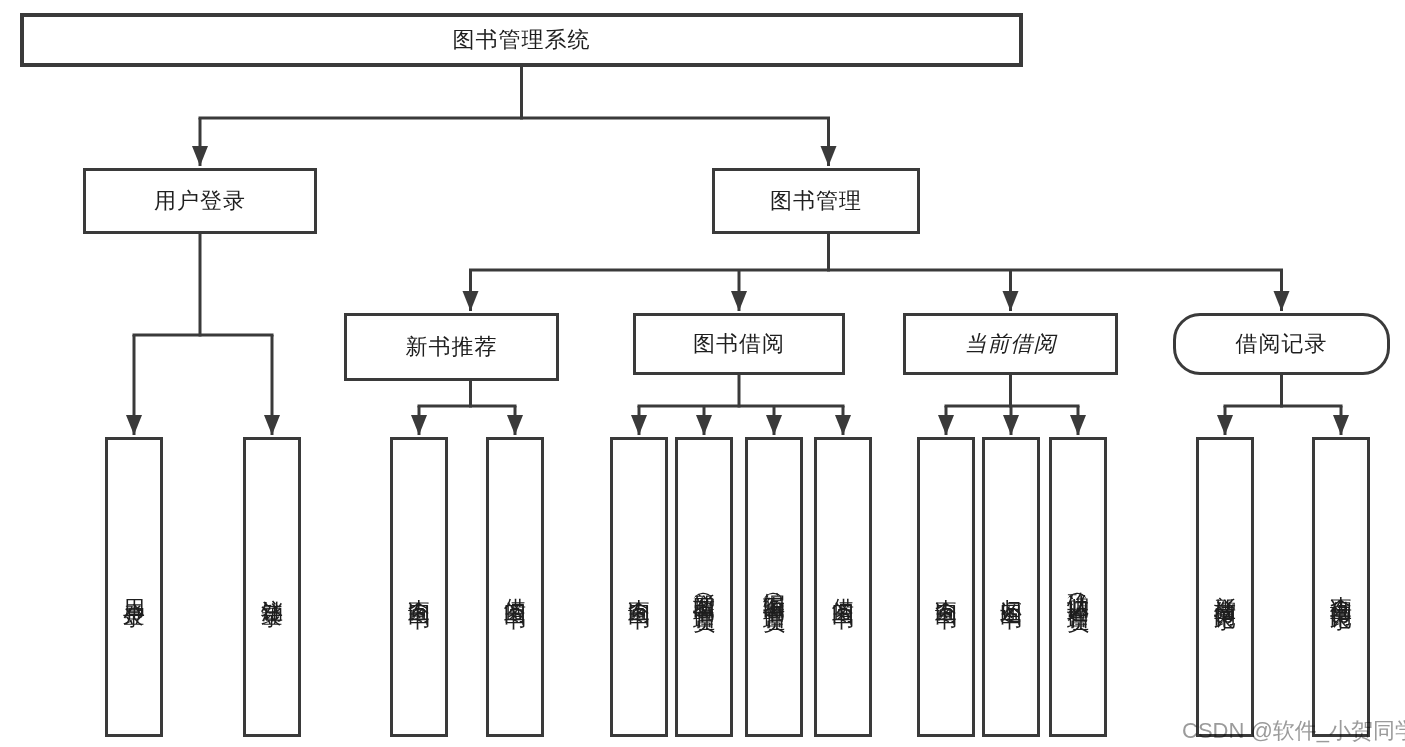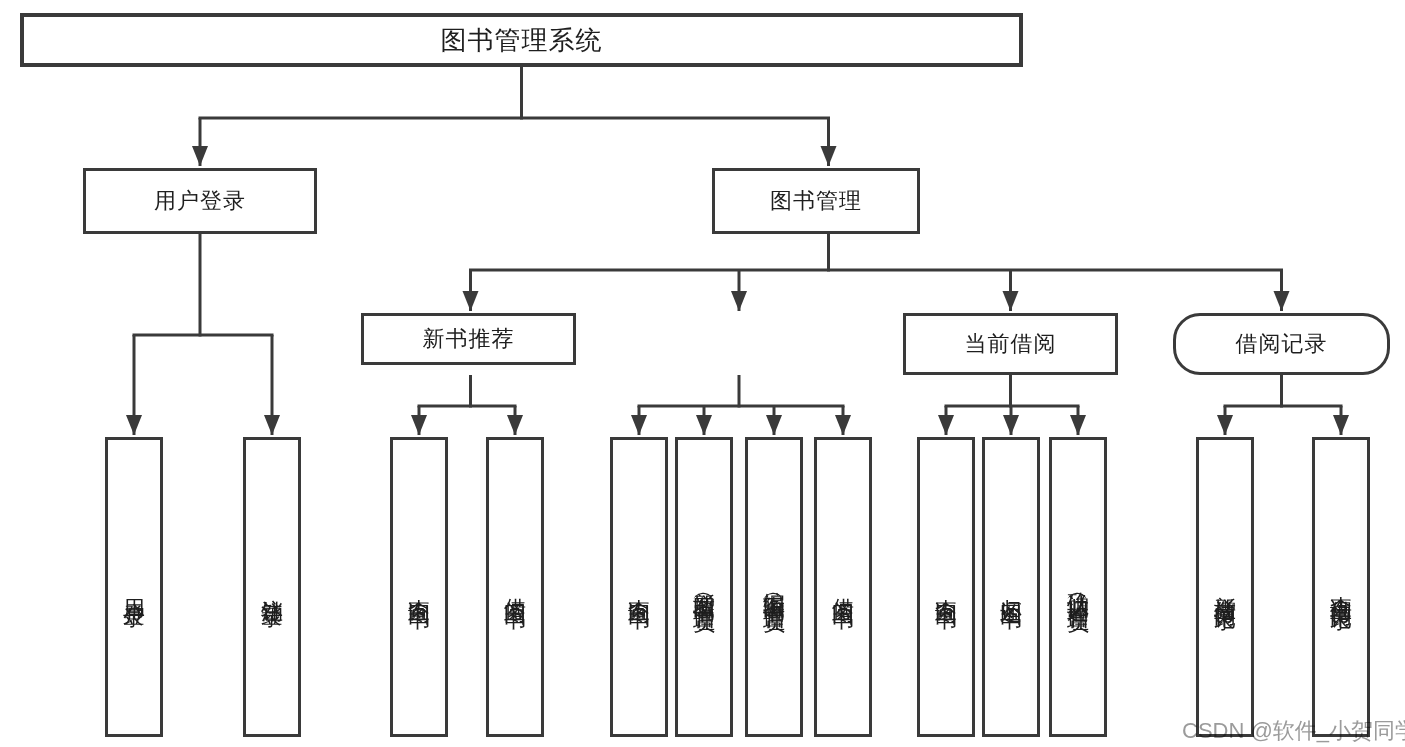--- a/index.html
+++ b/index.html
@@ -23,21 +23,21 @@
     border: 3px solid #3a3a3a;
     display: flex;
     align-items: center;
     justify-content: center;
     color: #1e1e1e;
     font-size: 22px;
     letter-spacing: 1px;
     z-index: 2;
     text-align: center;
   }
-  .node.root { border-width: 4px; font-size: 26px; text-align: right; }
+  .node.root { border-width: 4px; font-size: 22px; text-align: right; }
   .node.leaf {
     writing-mode: vertical-rl;
     text-orientation: mixed;
     letter-spacing: 3px;
     font-size: 22px;
     line-height: 1.0;
   }
   .watermark {
     position: absolute;
     left: 1182px;
@@ -103,22 +103,23 @@
       <line x1="1225" y1="406" x2="1225" y2="435" marker-end="url(#arrow)"></line>
       <line x1="1341" y1="406" x2="1341" y2="435" marker-end="url(#arrow)"></line>
     </g>
   </svg>
 
   <div class="node root" style="left:20px; top:13px; width:1003px; height:54px;">图书管理系统</div>
 
   <div class="node" style="left:83px; top:168px; width:234px; height:66px;">用户登录</div>
   <div class="node" style="left:712px; top:168px; width:208px; height:66px;">图书管理</div>
 
-  <div class="node" style="left:361px; top:313px; width:215px; height:52px;">新书推荐</div>
-  <div class="node" style="left:903px; top:313px; width:215px; height:62px;">当前借阅</div>
+  <div class="node" style="left:344px; top:313px; width:215px; height:68px;">新书推荐</div>
+  <div class="node" style="left:633px; top:313px; width:212px; height:62px;">图书借阅</div>
+  <div class="node" style="left:903px; top:313px; width:215px; height:62px;font-style:italic;">当前借阅</div>
   <div class="node" style="left:1173px; top:313px; width:217px; height:62px;border-radius:27px;">借阅记录</div>
 
   <div class="node leaf" style="left:105px; top:437px; width:58px; height:300px;">用户登录</div>
   <div class="node leaf" style="left:243px; top:437px; width:58px; height:300px;">注销登录</div>
 
   <div class="node leaf" style="left:390px; top:437px; width:58px; height:300px;">查询图书</div>
   <div class="node leaf" style="left:486px; top:437px; width:58px; height:300px;">借阅图书</div>
 
   <div class="node leaf" style="left:610px; top:437px; width:58px; height:300px;">查询图书</div>
   <div class="node leaf" style="left:675px; top:437px; width:58px; height:300px;">新增图书（管理员）</div>

